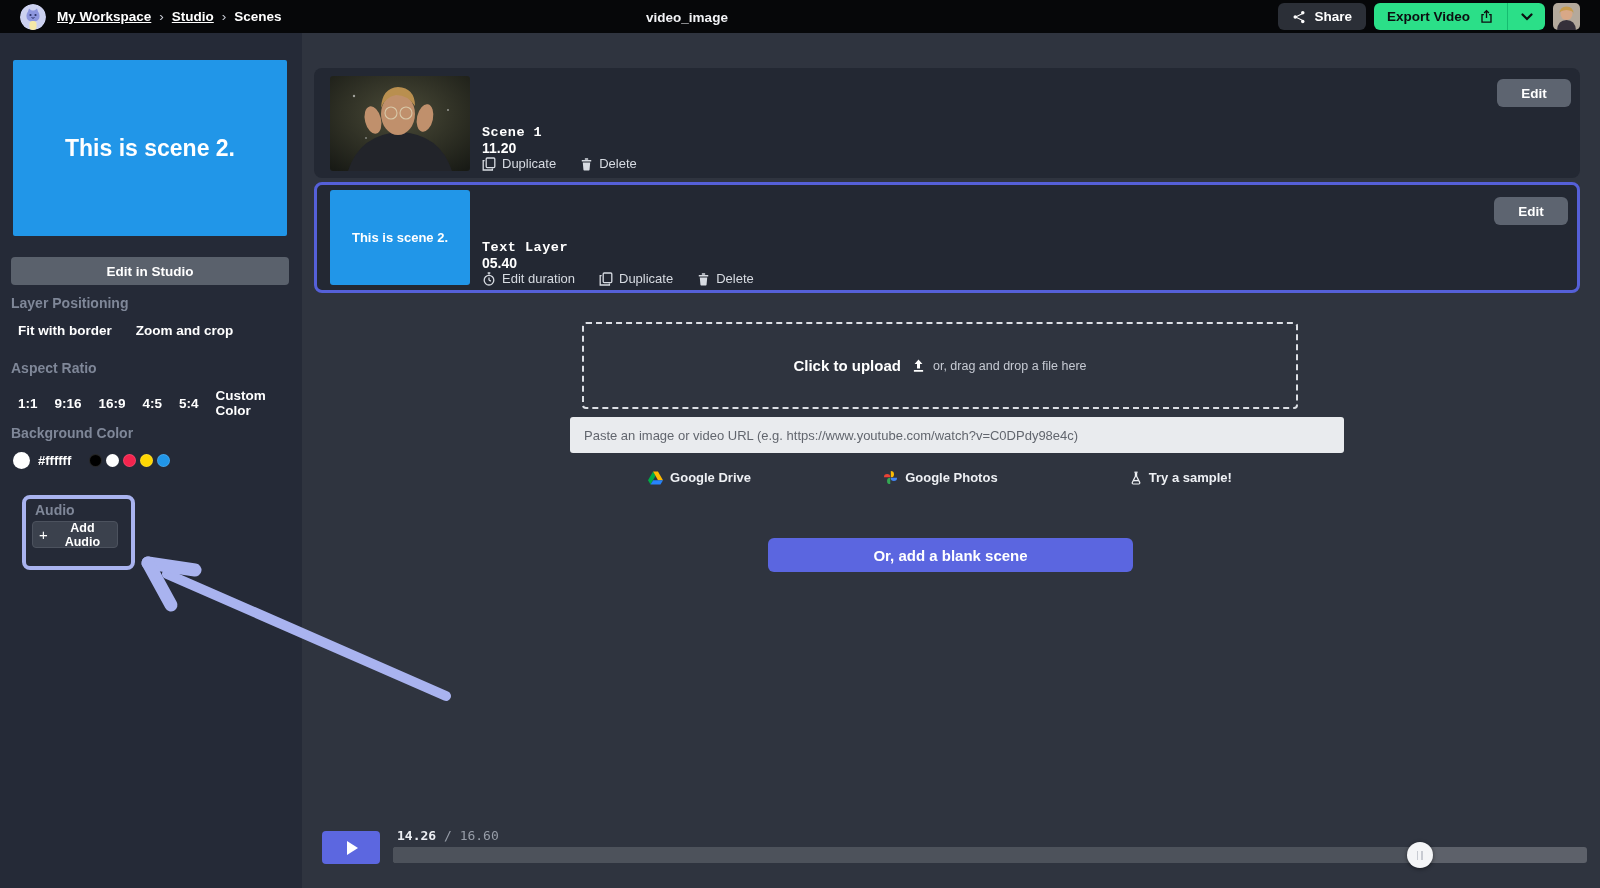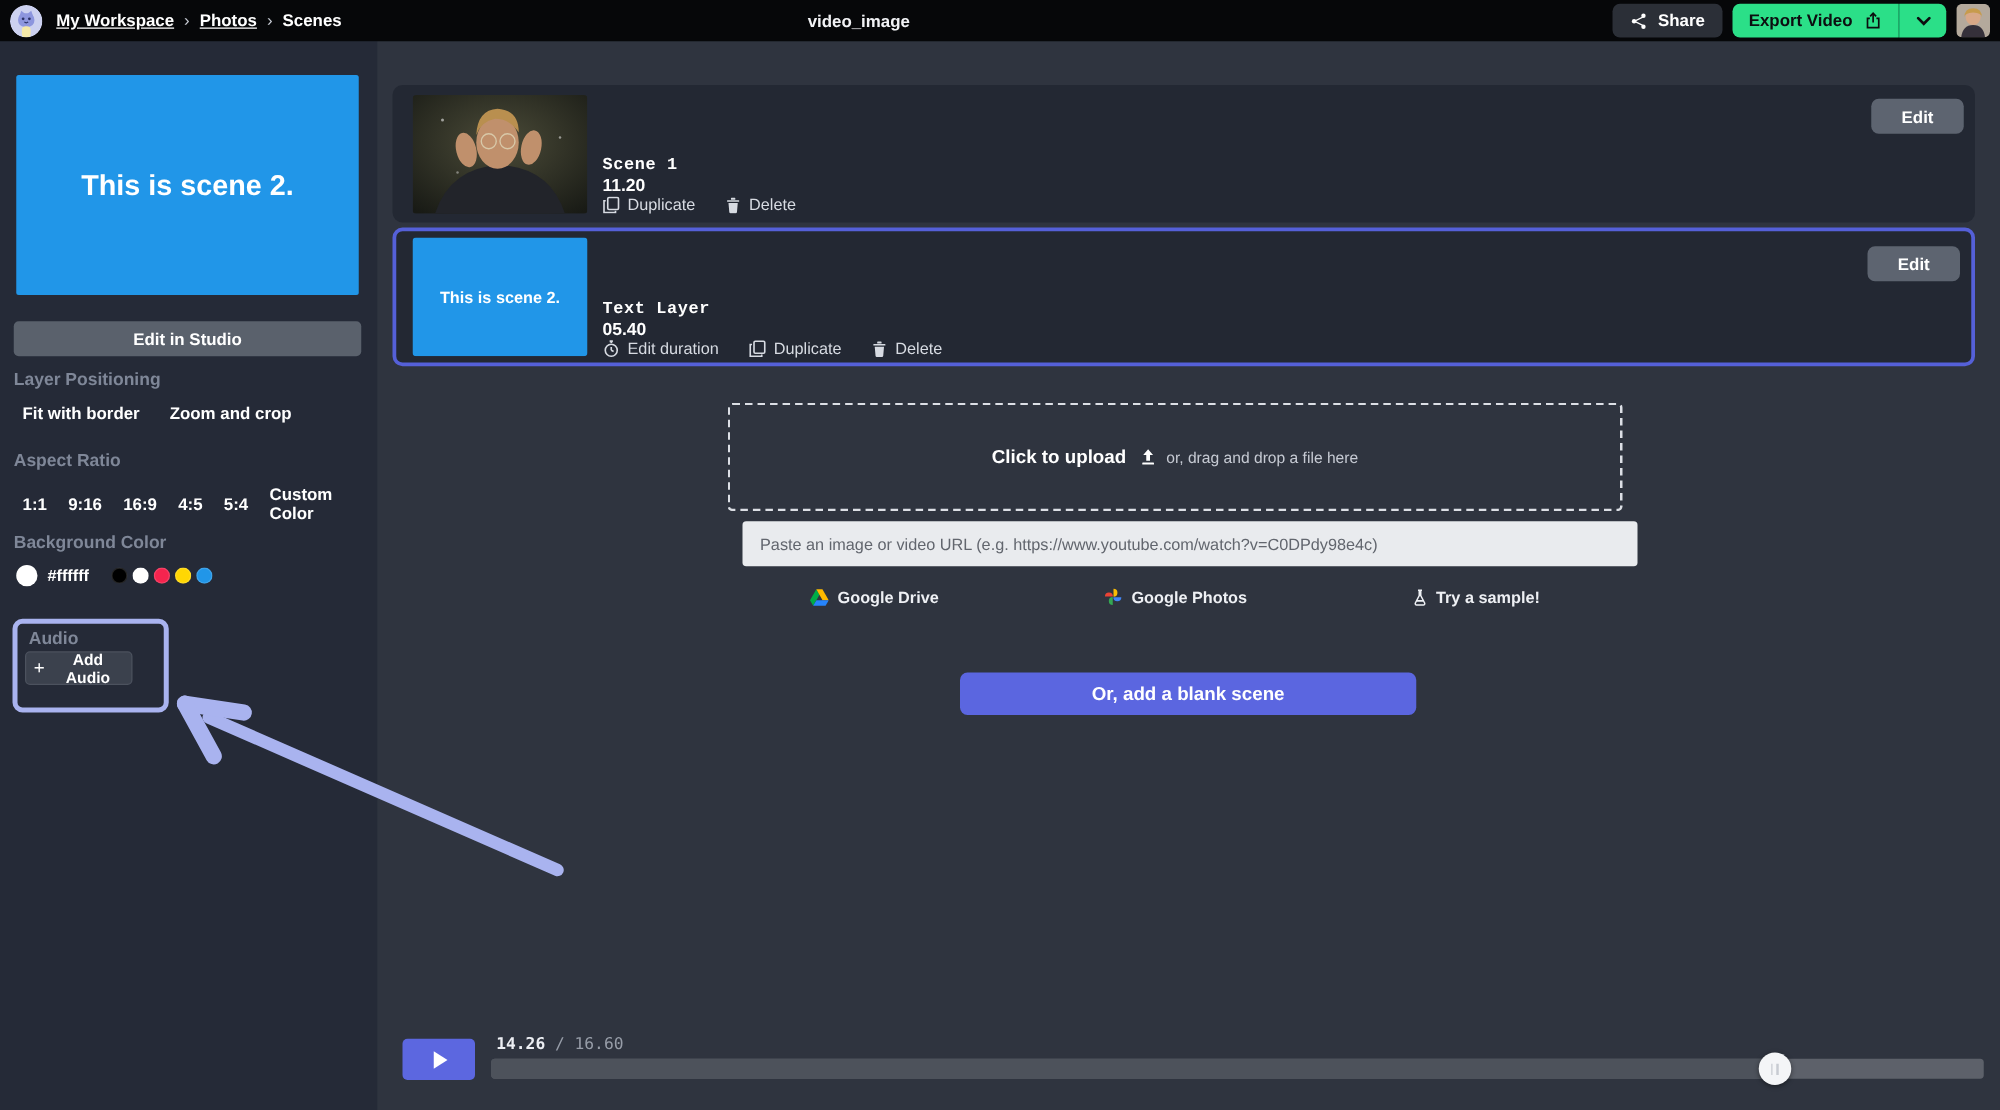--- a/index.html
+++ b/index.html
@@ -3,21 +3,21 @@
 <meta charset="utf-8">
 <style>
   html,body{margin:0;padding:0;background:#14161a;}
   .stage{position:relative;width:1600px;height:888px;overflow:hidden;
          font-family:"Liberation Sans",sans-serif;color:#fff;background:#2f343f;}
   .abs{position:absolute;}
   button{font-family:inherit;border:none;cursor:pointer;}
 
   
   .topbar{position:absolute;top:0;left:0;right:0;height:33px;background:#060709;
-          display:flex;align-items:center;padding:0 8px;z-index:5;box-sizing:border-box;}
+          display:flex;align-items:center;padding:0 20px;z-index:5;box-sizing:border-box;}
   .tb-left{display:flex;align-items:center;gap:11px;}
   .logo{width:26px;height:26px;border-radius:50%;overflow:hidden;flex:0 0 auto;}
   .breadcrumb{display:flex;align-items:center;gap:8px;font-size:13.5px;font-weight:600;}
   .crumb{color:#fff;text-decoration:none;}
   .crumb.link{text-decoration:underline;cursor:pointer;}
   .crumb-sep{color:#c9cdd6;font-weight:400;}
   .tb-title{position:absolute;left:687px;top:50%;transform:translate(-50%,-50%);
             font-size:13.5px;font-weight:600;color:#f2f3f6;}
   .tb-right{margin-left:auto;display:flex;align-items:center;gap:8px;justify-content:center;}
   .share-btn{display:flex;align-items:center;gap:8px;height:27px;padding:0 14px;
@@ -45,21 +45,21 @@
   .lp-options{left:18px;top:290px;gap:24px;}
   .ar-header{left:11px;top:327px;}
   .ar-options{left:18px;top:355px;gap:17px;}
   .bg-header{left:11px;top:392px;}
   .side-opt{cursor:pointer;}
   .color-row{left:13px;top:417px;display:flex;align-items:center;height:20px;}
   .cur-swatch{width:17px;height:17px;border-radius:50%;background:#fff;margin-right:8px;cursor:pointer;}
   .cur-hex{font-size:13px;color:#fff;font-weight:600;margin-right:18px;}
   .swatch{width:13px;height:13px;border-radius:50%;margin-right:4px;cursor:pointer;
           border:1px solid rgba(255,255,255,.14);box-sizing:border-box;}
-  .audio-box{left:10px;top:462px;width:125px;height:75px;border:4px solid #a9b3ef;
+  .audio-box{left:22px;top:462px;width:113px;height:75px;border:4px solid #a9b3ef;
              border-radius:8px;box-sizing:border-box;z-index:6;padding-left:44px;}
   .audio-title{position:absolute;left:9px;top:3px;}
   .add-audio-btn{position:absolute;left:6px;top:22px;width:86px;height:27px;background:#3b414d;
                  border:1px solid #4c525e;border-radius:4px;color:#fff;font-size:12.5px;
                  font-weight:600;display:flex;align-items:center;justify-content:center;gap:6px;}
   .plus{font-size:15px;font-weight:400;line-height:1;}
 
   
   .content{position:absolute;top:33px;left:302px;right:0;bottom:0;background:#2f343f;}
   .scene-row{left:12px;width:1266px;background:#232833;border-radius:8px;box-sizing:border-box;}
@@ -80,21 +80,21 @@
   .row-action{display:flex;align-items:center;gap:6px;font-size:13px;color:#d7dbe2;cursor:pointer;}
   .edit-btn{position:absolute;right:9px;top:11px;width:74px;height:28px;background:#5d6470;
             border-radius:6px;color:#fff;font-size:13.5px;font-weight:600;}
   .row-2 .edit-btn{top:12px;}
 
   .upload-zone{left:280px;top:289px;width:716px;height:87px;border:2px dashed #dcdfe5;
                border-radius:4px;box-sizing:border-box;display:flex;flex-direction:row;
                align-items:center;justify-content:center;gap:7px;cursor:pointer;}
   .upload-line1{display:flex;align-items:center;gap:10px;font-size:15px;font-weight:600;color:#fff;}
   .upload-line2{font-size:12.5px;color:#c6cad3;}
-  .url-input{left:292px;top:384px;width:716px;height:36px;border-radius:3px;background:#e9ebee;
+  .url-input{left:268px;top:384px;width:774px;height:36px;border-radius:3px;background:#e9ebee;
              border:none;padding:0 14px;font-size:13px;color:#be185d;box-sizing:border-box;outline:none;}
   .url-input::placeholder{color:#62666e;}
   .sources{left:280px;top:437px;width:716px;display:flex;justify-content:space-around;}
   .source{display:flex;align-items:center;gap:7px;font-size:13px;font-weight:700;
           color:#eef0f4;cursor:pointer;}
   .blank-btn{left:466px;top:505px;width:365px;height:34px;background:#5b66e0;border-radius:6px;
              color:#fff;font-size:15px;font-weight:700;}
 
   
   .play-btn{left:20px;top:798px;width:58px;height:33px;background:#5c67e0;border-radius:4px;
@@ -131,21 +131,21 @@
           <rect x="6.5" y="6.5" width="13" height="11" rx="5" fill="#8d96de"></rect>
           <circle cx="10.5" cy="11" r="1.1" fill="#2b3166"></circle>
           <circle cx="15.5" cy="11" r="1.1" fill="#2b3166"></circle>
           <path d="M11.5 13.5 Q13 15 14.5 13.5" stroke="#2b3166" stroke-width="1" fill="none"></path>
           <rect x="9.5" y="17" width="7" height="9" rx="3" fill="#f5e9a8"></rect>
         </svg>
       </div>
       <nav class="breadcrumb">
         <a class="crumb link">My Workspace</a>
         <span class="crumb-sep">›</span>
-        <a class="crumb link">Photos</a>
+        <a class="crumb link">Studio</a>
         <span class="crumb-sep">›</span>
         <span class="crumb">Scenes</span>
       </nav>
     </div>
 
     <div class="tb-title">video_image</div>
 
     <div class="tb-right">
       <button class="share-btn">
         <span class="icon">

